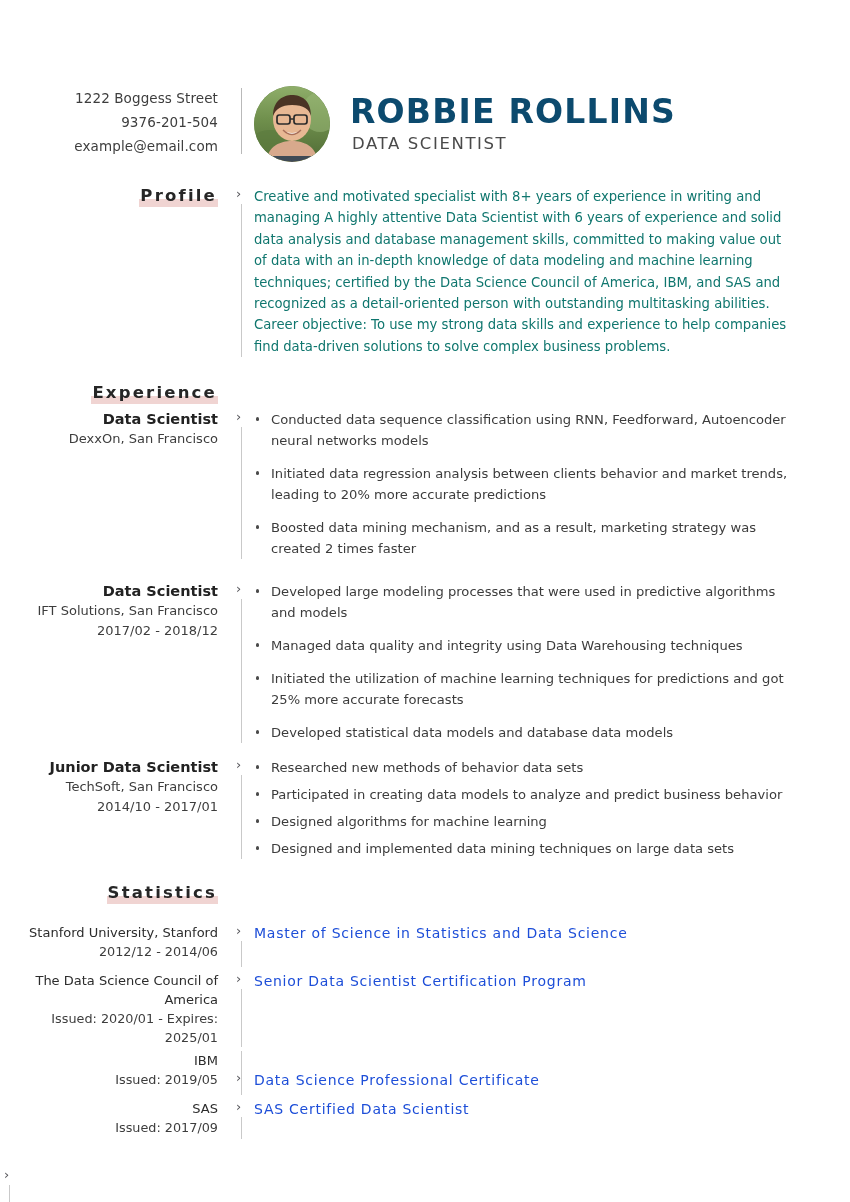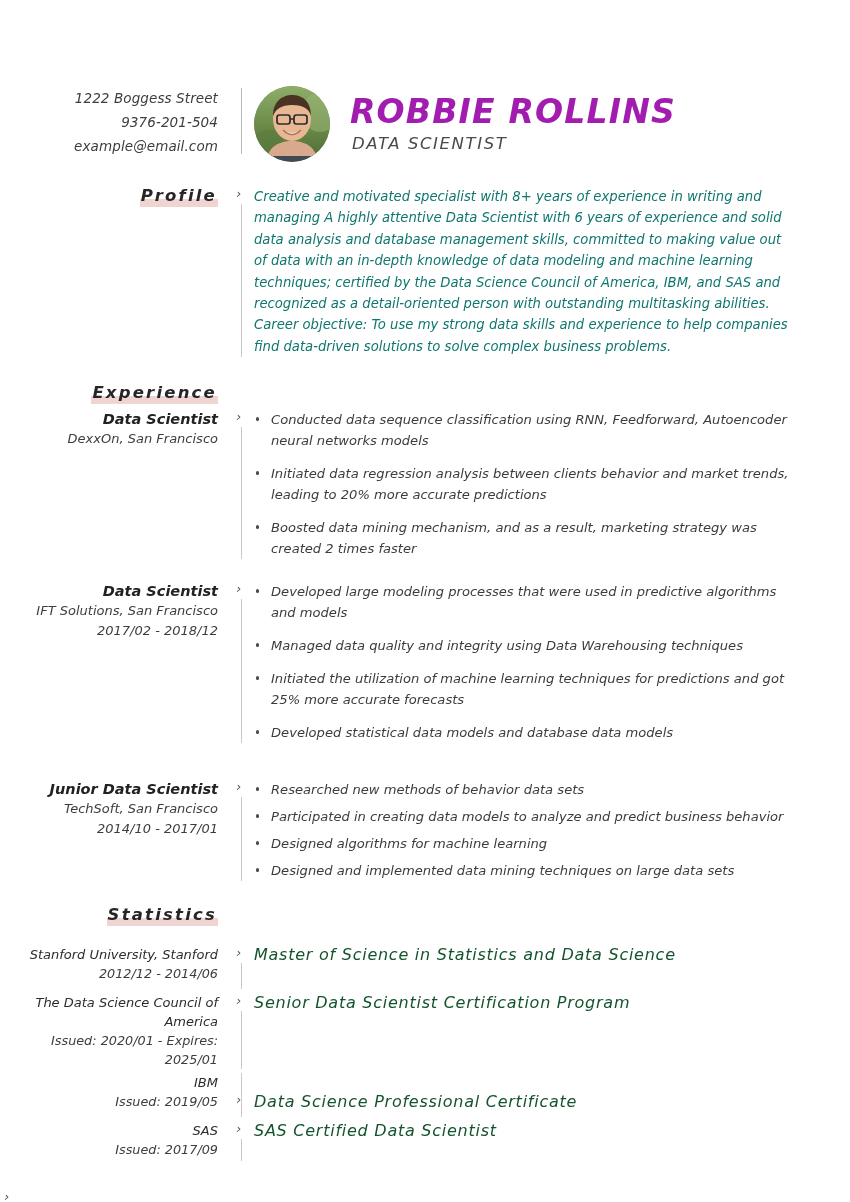--- a/index.html
+++ b/index.html
@@ -14,21 +14,20 @@
     color: #3f3f3f;
     position: relative;
     overflow: hidden;
   }
 
   .page {
     position: relative;
     width: 850px;
     height: 1028px;
     box-sizing: border-box;
-    font-style: italic;
   }
 
   
   .row {
     display: flex;
     align-items: flex-start;
   }
   .col-left {
     width: 232px;
     flex: 0 0 232px;
@@ -109,21 +108,21 @@
     margin-right: 20px;
     position: relative;
     background: #6d8b4f;
   }
   .avatar svg { display: block; width: 76px; height: 76px; }
 
   .name {
     font-size: 33px;
     font-weight: 700;
     letter-spacing: 1.2px;
-    color: #a21caf;
+    color: #0c4a6e;
     line-height: 38px;
     margin: 0;
     font-family: "DejaVu Sans", sans-serif;
   }
   .jobtitle {
     font-size: 16.5px;
     letter-spacing: 1.6px;
     color: #4a4a4a;
     line-height: 22px;
     margin: 2px 0 0 2px;
@@ -192,24 +191,24 @@
     position: absolute;
     left: 2px;
     top: 8px;
     width: 3.4px;
     height: 3.4px;
     border-radius: 50%;
     background: #4a4a4a;
   }
 
   .edu-degree {
-    font-size: 16px;
+    font-size: 14px;
     letter-spacing: .75px;
     line-height: 20px;
-    color: #14532d;
+    color: #1d4ed8;
   }
   .edu-inst {
     font-size: 13px;
     line-height: 19px;
     color: #2c2c2c;
   }
   .edu-date {
     font-size: 12.8px;
     line-height: 19px;
     color: #3d3d3d;
@@ -342,21 +341,21 @@
     <div class="col-right">
       <ul class="bullets">
         <li>Developed large modeling processes that were used in predictive algorithms and models</li>
         <li>Managed data quality and integrity using Data Warehousing techniques</li>
         <li>Initiated the utilization of machine learning techniques for predictions and got 25% more accurate forecasts</li>
         <li>Developed statistical data models and database data models</li>
       </ul>
     </div>
   </div>
 
-  <div class="row" style="margin-top:36px">
+  <div class="row" style="margin-top:14px">
     <div class="col-left">
       <div class="job-title-l">Junior Data Scientist</div>
       <div class="job-meta">TechSoft, San Francisco</div>
       <div class="job-meta">2014/10 - 2017/01</div>
     </div>
     <div class="gutter">
       <span class="chev">›</span>
       <div class="vline short-top"></div>
     </div>
     <div class="col-right">

